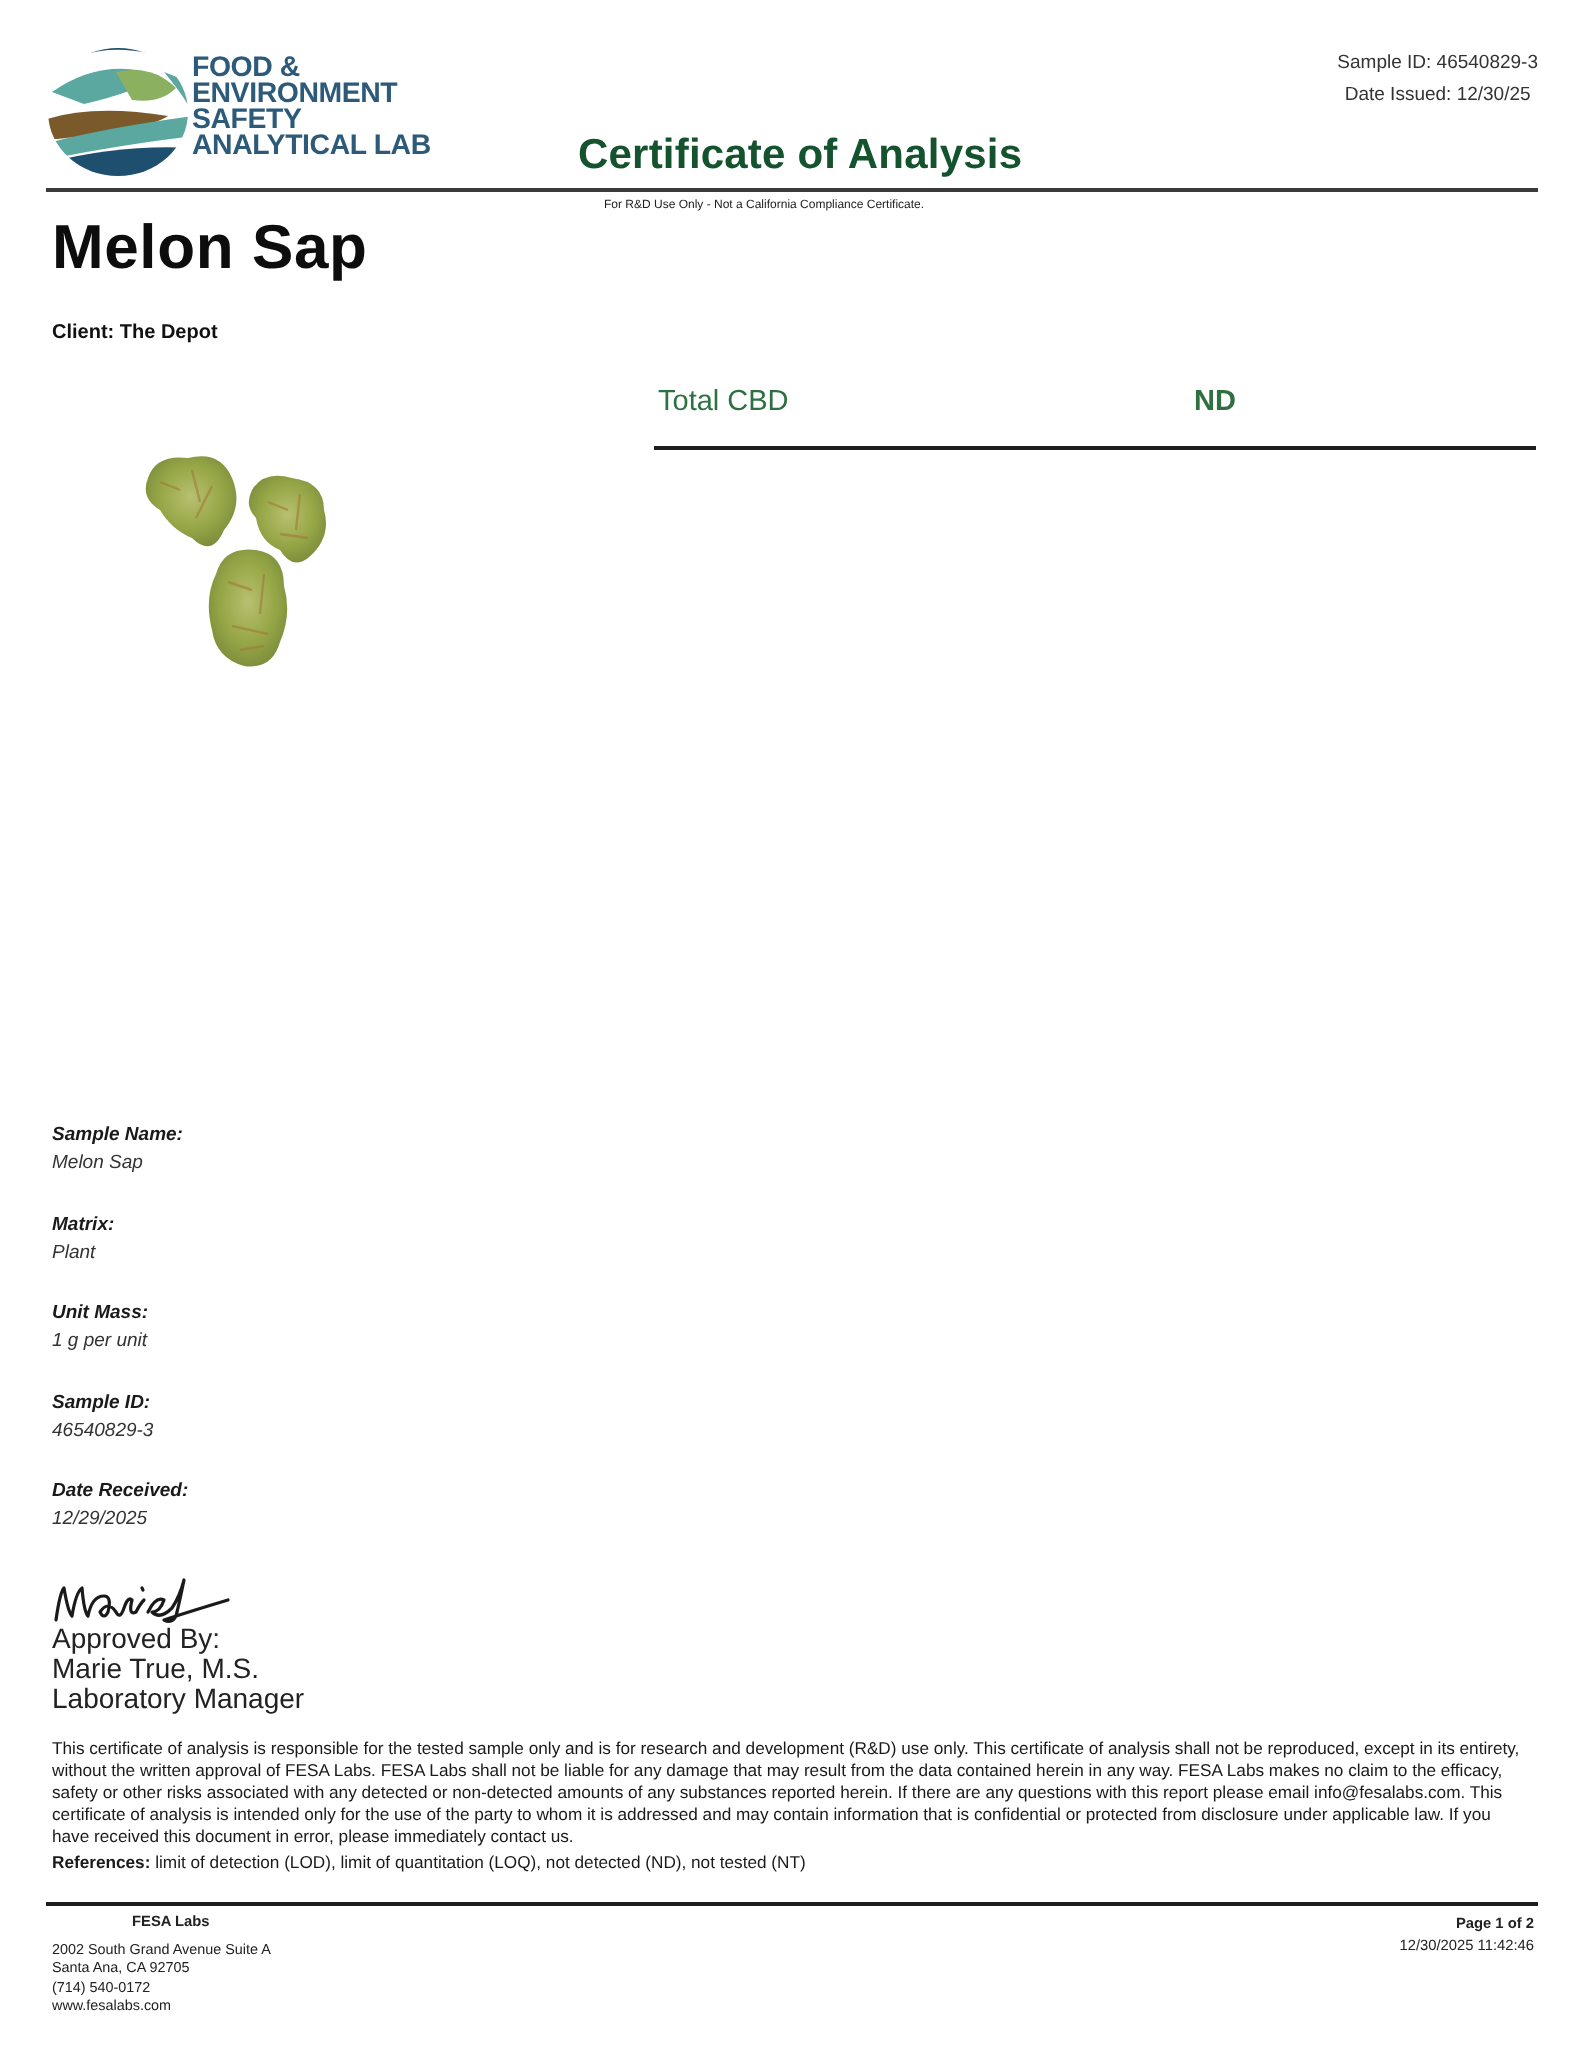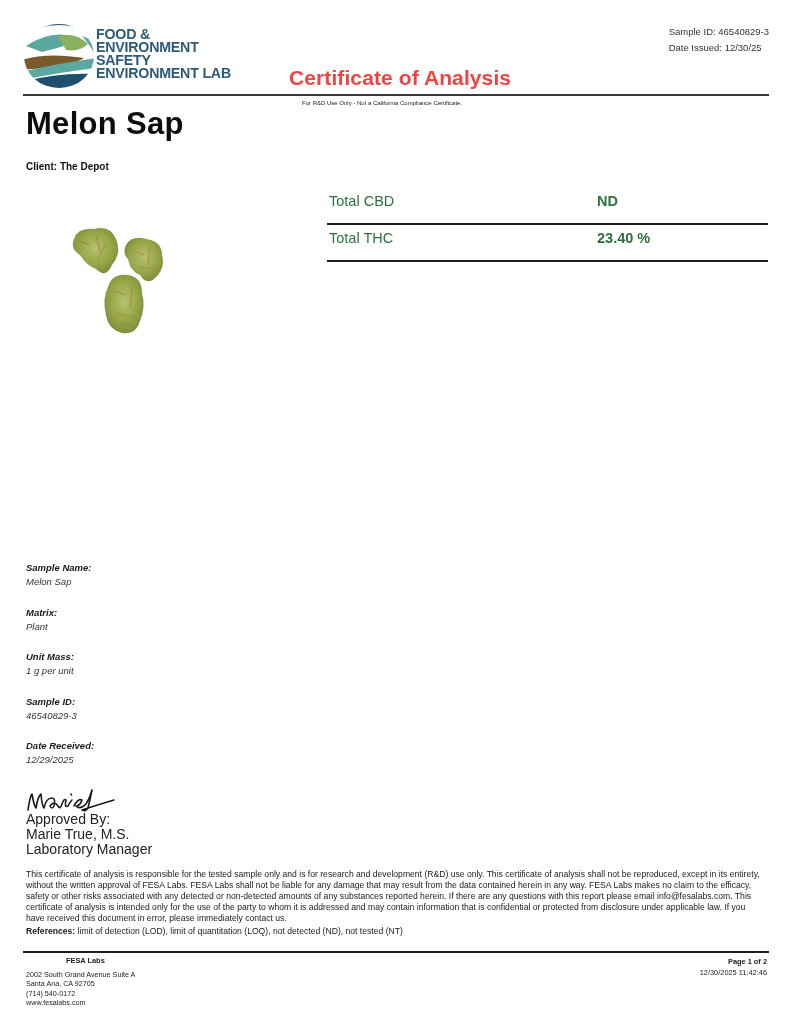--- a/index.html
+++ b/index.html
@@ -9,22 +9,22 @@
   }
   .abs { position: absolute; }
 
   
   .logo { left: 22px; top: 22px; width: 75px; height: 68px; }
   .logo-text {
     left: 96px; top: 28px; color: #2e5a7a; font-weight: bold;
     font-size: 14.2px; line-height: 13px; letter-spacing: -0.2px;
   }
   .logo-text div { white-space: nowrap; }
-  .meta-right { right: 22px; top: 24px; text-align: left; font-size: 9.5px; line-height: 16px; color: #333; margin-left: 46px; }
-  .coa-title { left: 289px; top: 66px; font-size: 21px; font-weight: bold; color: #ef4444; letter-spacing: 0.1px; }
+  .meta-right { right: 22px; top: 24px; text-align: center; font-size: 9.5px; line-height: 16px; color: #333; margin-left: 46px; }
+  .coa-title { left: 289px; top: 66px; font-size: 21px; font-weight: bold; color: #14532d; letter-spacing: 0.1px; }
   .header-rule { left: 23px; top: 94px; width: 746px; height: 2px; background: #3a3a3a; }
   .rd-note { left: 302px; top: 100px; font-size: 6px; color: #222; }
 
   .product-title { left: 26px; top: 106px; font-size: 31px; font-weight: bold; color: #0d0d0d; letter-spacing: 0.3px; }
   .client { left: 26px; top: 161px; font-size: 10px; font-weight: bold; color: #111; }
 
   
   .product-img { left: 50px; top: 195px; width: 160px; height: 160px; }
 
   
@@ -74,21 +74,21 @@
     <path d="M0 38 Q24 30 62 36 Q50 44 0 48 Z" fill="#7a5a2a"></path>
     <path d="M0 50 Q30 42 75 36 L75 46 Q40 50 0 58 Z" fill="#5aa8a0"></path>
     <path d="M0 60 Q36 50 75 52 L75 68 L0 68 Z" fill="#1e4f6e"></path>
     <path d="M60 14 Q70 26 74 34 L75 20 Z" fill="#5aa8a0"></path>
   </g>
 </svg>
 <div class="abs logo-text">
   <div>FOOD &amp;</div>
   <div>ENVIRONMENT</div>
   <div>SAFETY</div>
-  <div>ENVIRONMENT LAB</div>
+  <div>ANALYTICAL LAB</div>
 </div>
 
 <div class="abs meta-right">
   <div>Sample ID: 46540829-3</div>
   <div>Date Issued: 12/30/25</div>
 </div>
 
 <div class="abs coa-title">Certificate of Analysis</div>
 <div class="abs header-rule"></div>
 <div class="abs rd-note">For R&amp;D Use Only - Not a California Compliance Certificate.</div>
@@ -111,24 +111,20 @@
     <path d="M84 56 L94 60 M100 52 L98 70 M90 72 L104 74" stroke="#a07a3a" stroke-width="1.2" opacity="0.6"></path>
     <path d="M58 92 Q62 78 78 80 Q92 82 92 98 Q96 112 90 126 Q86 140 72 138 Q58 134 56 120 Q52 104 58 92 Z" fill="url(#bud)"></path>
     <path d="M64 96 L76 100 M82 92 L80 112 M66 118 L84 122 M70 130 L82 128" stroke="#a07a3a" stroke-width="1.2" opacity="0.6"></path>
   </g>
 </svg>
 
 <div class="abs summary">
   <div class="sum-row">
     <span class="sum-label green">Total CBD</span>
     <span class="sum-value">ND</span>
-  </div>
-  <div class="sum-row">
-    <span class="sum-label green">Total THC</span>
-    <span class="sum-value">23.40 %</span>
   </div>
 </div>
 
 <div class="abs details">
   <div class="detail-group">
     <div class="detail-label">Sample Name:</div>
     <div class="detail-value">Melon Sap</div>
   </div>
   <div class="detail-group">
     <div class="detail-label">Matrix:</div>

